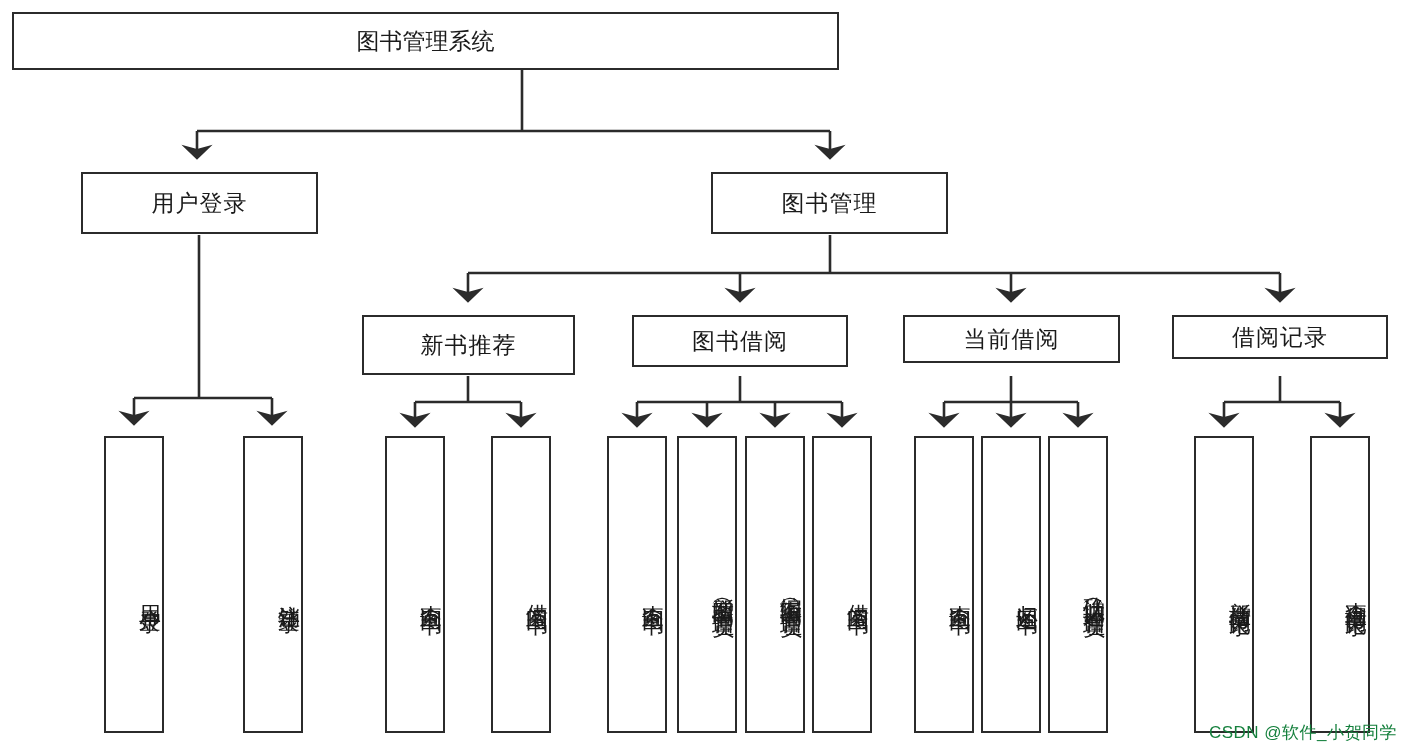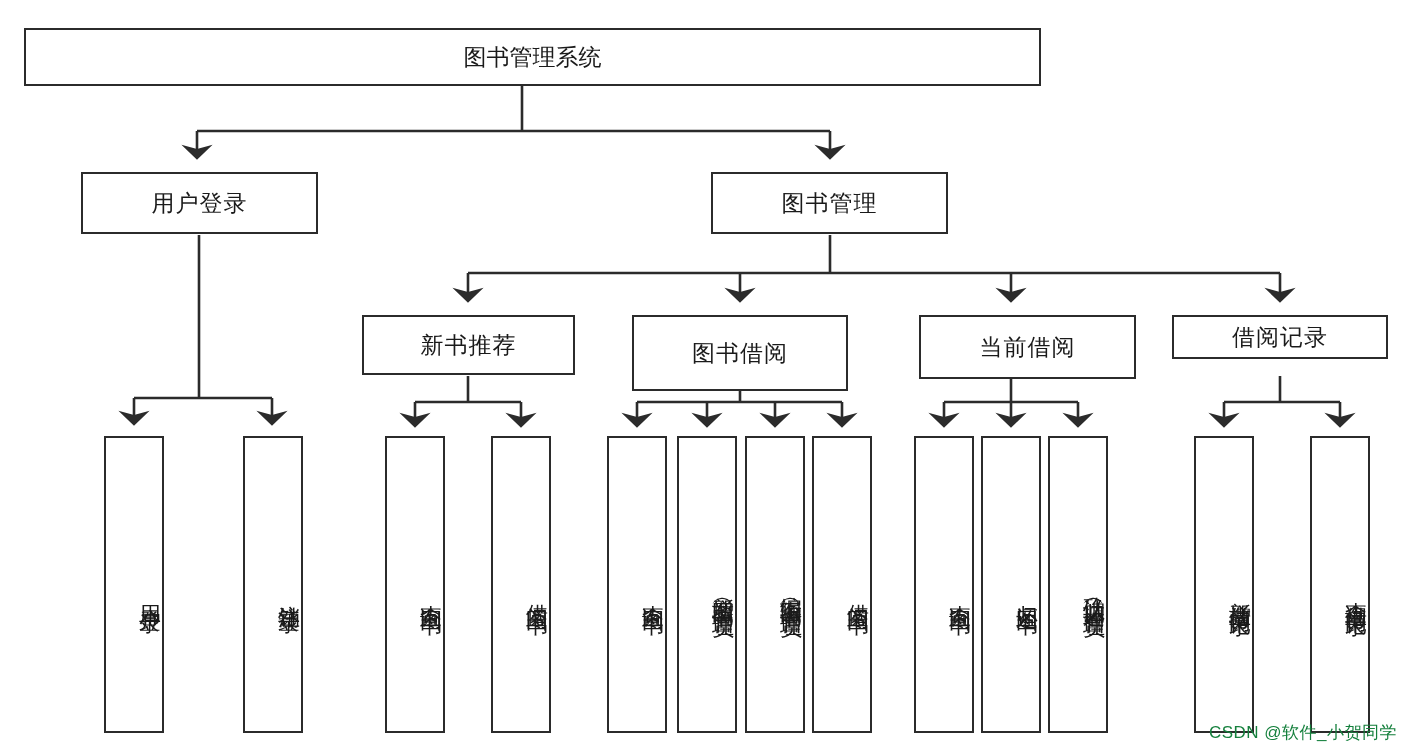--- a/index.html
+++ b/index.html
@@ -114,38 +114,38 @@
       <path d="M1011,402 L1011,420" marker-end="url(#arrow)"></path>
       <path d="M1078,402 L1078,420" marker-end="url(#arrow)"></path>
 
       <path d="M1280,376 L1280,402"></path>
       <path d="M1224,402 L1340,402"></path>
       <path d="M1224,402 L1224,420" marker-end="url(#arrow)"></path>
       <path d="M1340,402 L1340,420" marker-end="url(#arrow)"></path>
     </g>
   </svg>
 
-  <div class="node root" style="left:24px; top:12px; width:1017px; height:58px;margin-top:16px;">
+  <div class="node root" style="left:12px; top:12px; width:827px; height:58px;">
     <span>图书管理系统</span>
   </div>
 
   <div class="node horizontal" style="left:81px; top:172px; width:237px; height:62px;">
     <span>用户登录</span>
   </div>
   <div class="node horizontal" style="left:711px; top:172px; width:237px; height:62px;text-align:center;">
     <span>图书管理</span>
   </div>
 
   <div class="node horizontal" style="left:362px; top:315px; width:213px; height:60px;">
     <span>新书推荐</span>
   </div>
-  <div class="node horizontal" style="left:632px; top:315px; width:216px; height:76px;">
+  <div class="node horizontal" style="left:632px; top:315px; width:216px; height:52px;">
     <span>图书借阅</span>
   </div>
-  <div class="node horizontal" style="left:903px; top:315px; width:217px; height:64px;margin-left:16px;">
+  <div class="node horizontal" style="left:903px; top:315px; width:217px; height:48px;">
     <span>当前借阅</span>
   </div>
   <div class="node horizontal" style="left:1172px; top:315px; width:216px; height:44px;">
     <span>借阅记录</span>
   </div>
 
   <div class="node vertical" style="left:104px; top:436px; width:60px; height:297px;">
     <span class="vlabel">用户登录</span>
   </div>
   <div class="node vertical" style="left:243px; top:436px; width:60px; height:297px;">

